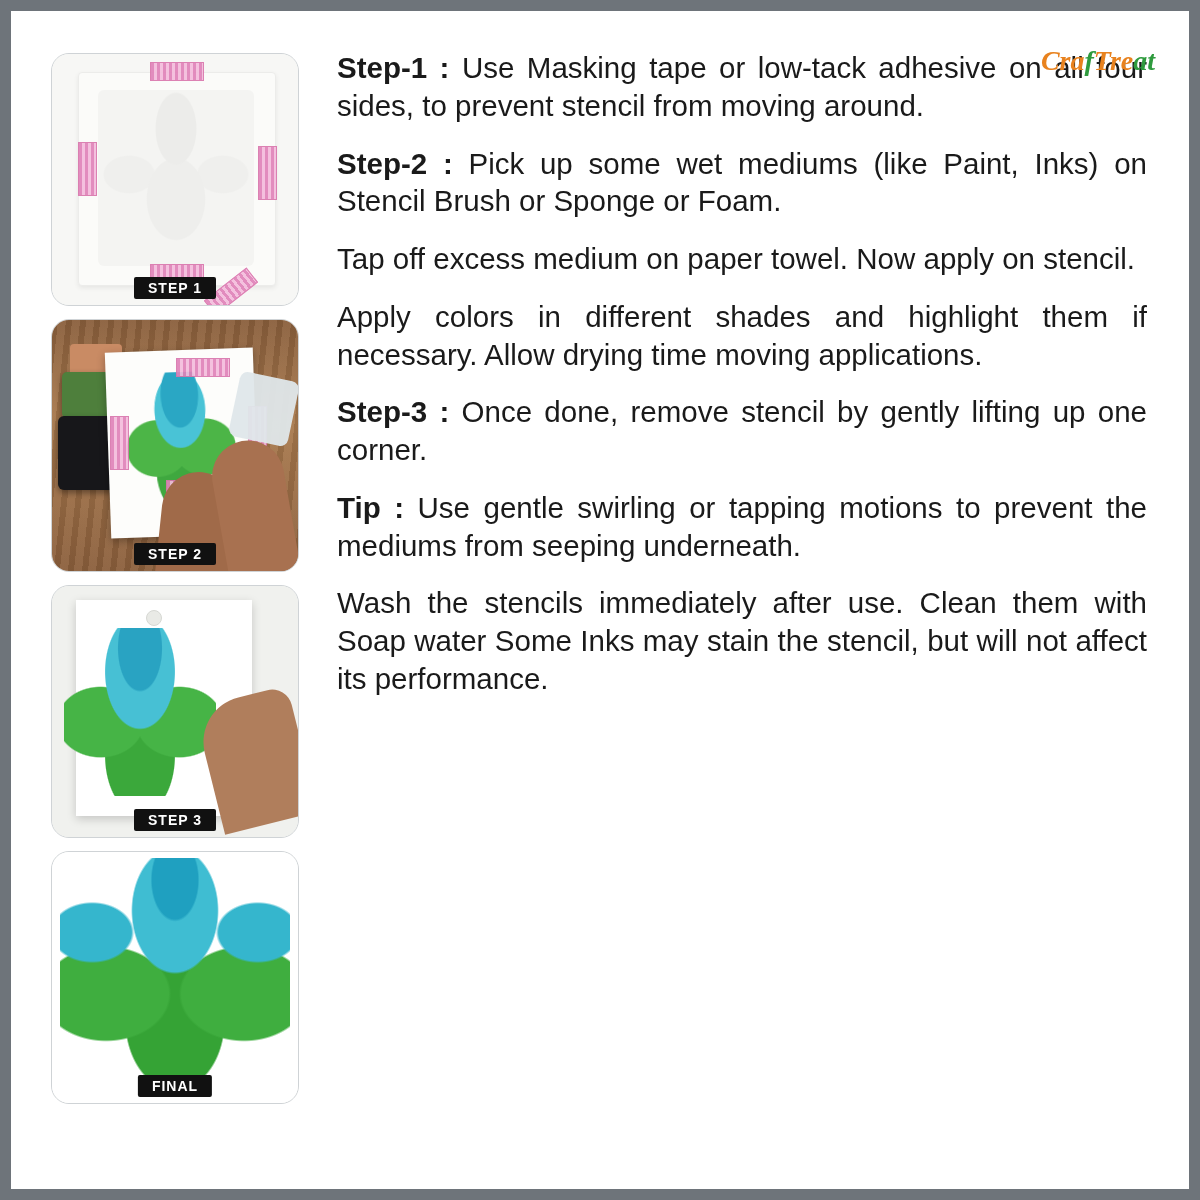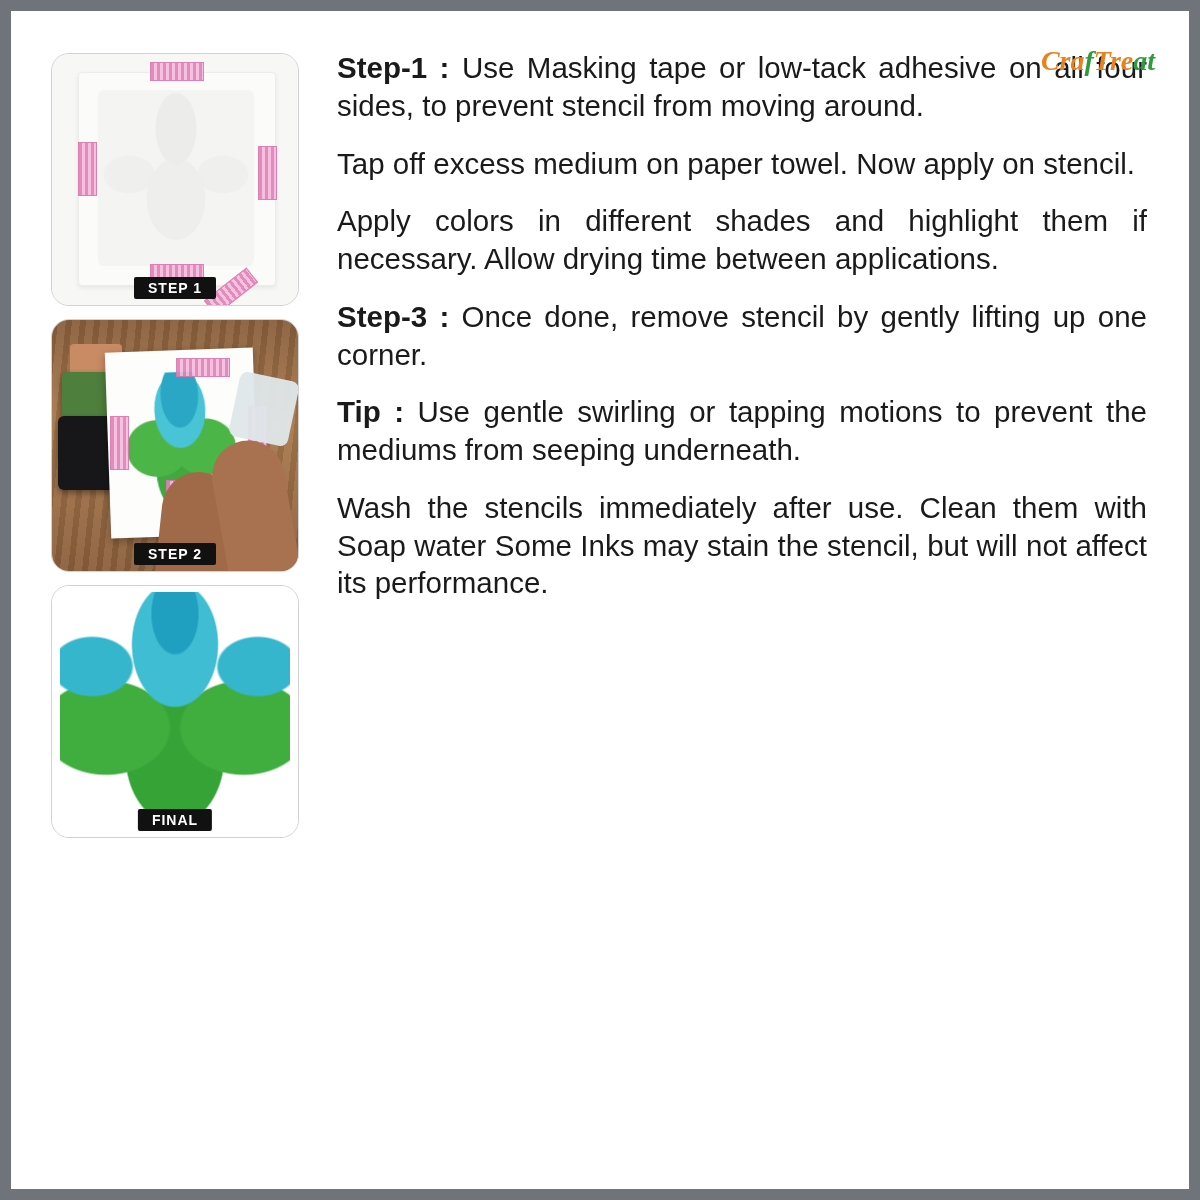--- a/index.html
+++ b/index.html
@@ -271,47 +271,58 @@
         <div class="tape h" style="left:124px; top:38px;"></div>
         <div class="tape v" style="left:58px; top:96px;"></div>
         <div class="tape v" style="left:196px; top:86px;"></div>
         <div class="tape h" style="left:114px; top:160px;"></div>
         <div class="s2-cloth"></div>
         <div class="s2-hand-a"></div>
         <div class="s2-hand-b"></div>
         <div class="step-label">STEP 2</div>
       </div>
 
+      <div class="step-card">
+        <div class="s3-bg"></div>
+        <div class="s3-paper"></div>
+        <div class="s3-hole"></div>
+        <div class="s3-art"></div>
+        <div class="s3-hand"></div>
+        <div class="step-label">STEP 3</div>
+      </div>
 
       <div class="step-card">
         <div class="fin-bg"></div>
         <div class="fin-art"></div>
         <div class="step-label">FINAL</div>
       </div>
 
     </div>
 
     <div class="content">
 
       <div class="brand">
         <span class="c1">Cra</span><span class="c2">f</span><span class="c3">Tre</span><span class="c4">at</span>
       </div>
 
 
       <p class="para">
         <span class="lead">Step-1 :</span><span> Use Masking tape or low-tack adhesive on all four sides, to prevent stencil from moving around.</span>
       </p>
 
+      <p class="para">
+        <span class="lead">Step-2 :</span><span> Pick up some wet mediums (like Paint, Inks) on Stencil Brush or Sponge or Foam.</span>
+      </p>
 
       <p class="para">
         <span>Tap off excess medium on paper towel. Now apply on stencil.</span>
       </p>
 
       <p class="para">
-        <span>Apply colors in different shades and highlight them if necessary. Allow drying time between applications.</span>
+        <span>Apply colors in different shades and highlight them if necessary. Allow drying time moving applications.</span>
       </p>
 
       <p class="para">
         <span class="lead">Step-3 :</span><span> Once done, remove stencil by gently lifting up one corner.</span>
       </p>
 
       <p class="para tip-spread">
         <span class="lead">Tip :</span><span> Use gentle swirling or tapping motions to prevent the mediums from seeping underneath.</span>
       </p>
 

